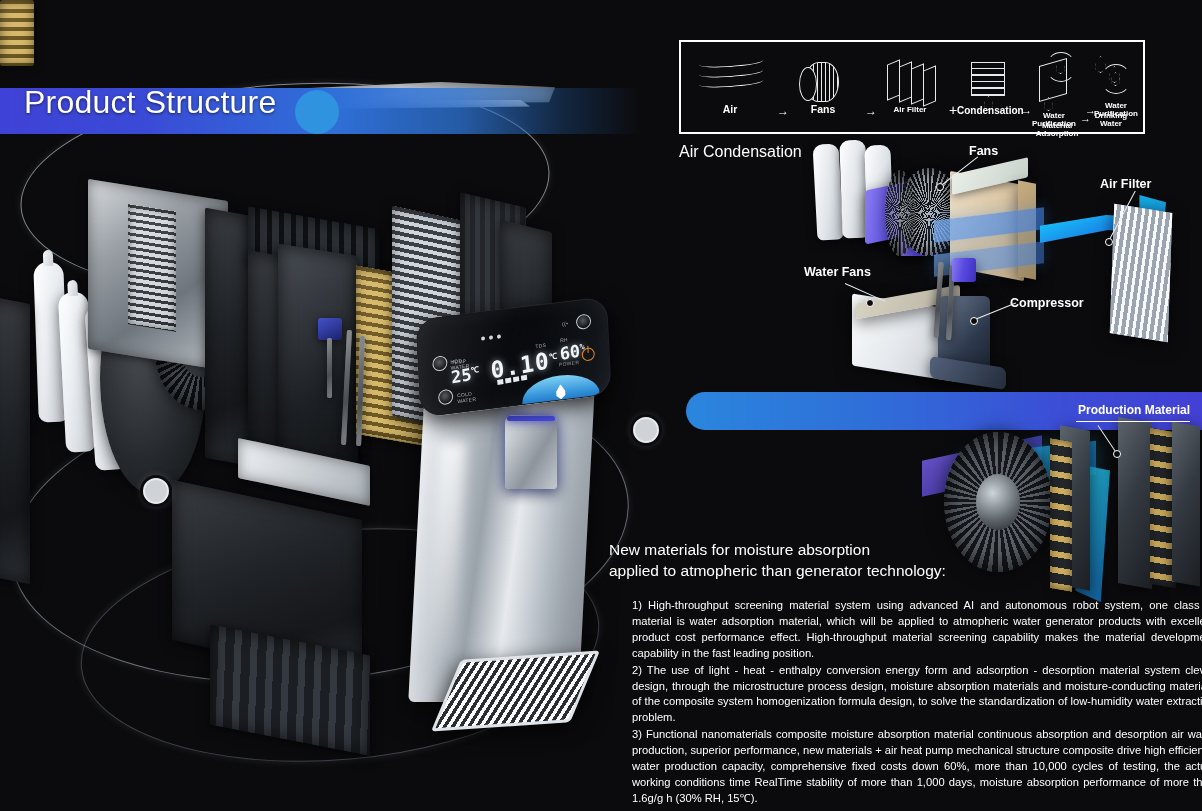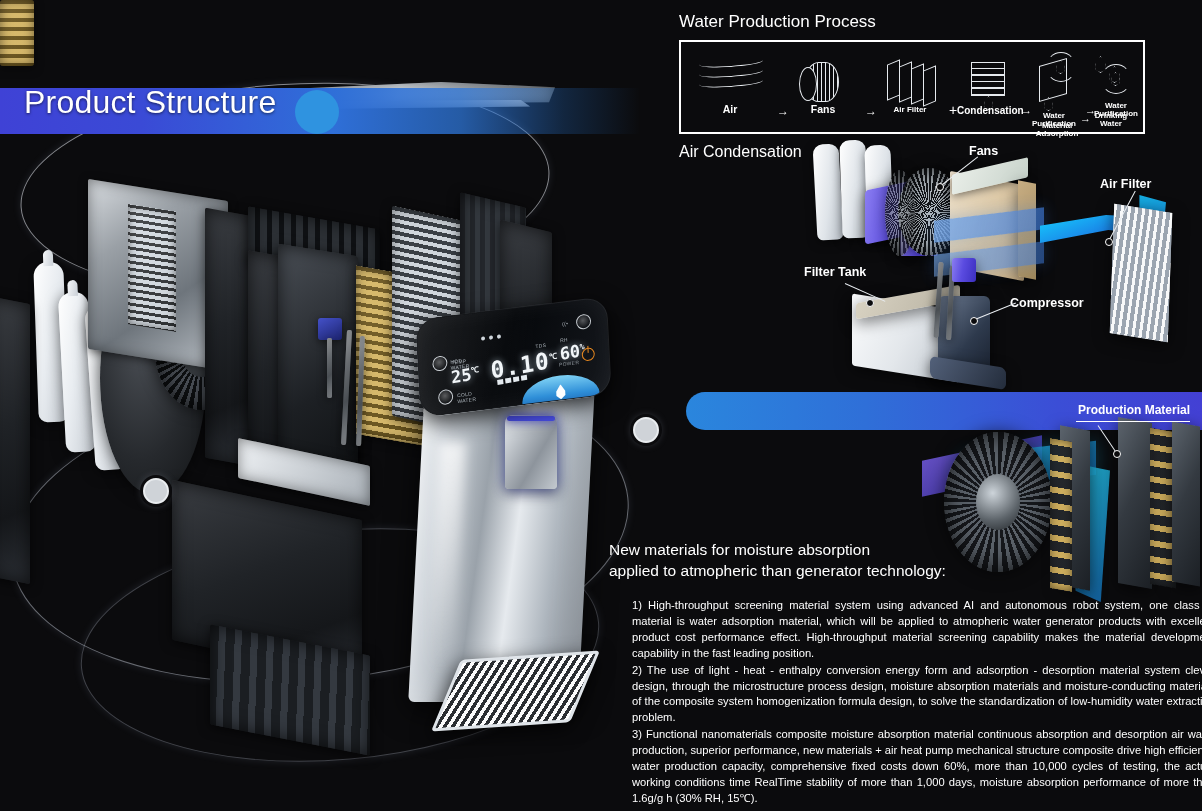--- a/index.html
+++ b/index.html
@@ -479,21 +479,20 @@
     </div>
 
     <div class="power-ico"></div>
     <div class="minilabel" style="right:30px; top:58px; color:#8d949b;">POWER</div>
 
     <div class="wavehump">
       <div class="drop"></div>
     </div>
   </div>
 
-  <div class="proc-title">Water Production Process</div>
   <div class="proc-box">
 
     <div class="airwave" style="left:18px; top:16px;">
       <span style="top:0;"></span>
         <span style="top:10px;"></span>
         <span style="top:20px;"></span>
     </div>
     <div class="proc-lab" style="left:16px; top:62px; width:66px; font-size:10.5px;">Air</div>
     <div class="arrow-txt" style="left:96px; top:62px; font-size:12px;">→</div>
 
@@ -584,21 +583,21 @@
   <div class="violet-duct" style="left:952px; top:258px; width:24px; height:24px; border-radius:3px;"></div>
 
   <div class="callout" style="left:969px; top:144px;">Fans</div>
   <div class="lead" style="left:940px; top:186px; width:48px; transform: rotate(-38deg);"></div>
   <div class="pin" style="left:936px; top:183px;"></div>
 
   <div class="callout" style="left:1100px; top:177px;">Air Filter</div>
   <div class="lead" style="left:1109px; top:240px; width:56px; transform: rotate(-62deg);"></div>
   <div class="pin" style="left:1105px; top:238px;"></div>
 
-  <div class="callout" style="left:804px; top:265px;">Filter Tank</div>
+  <div class="callout" style="left:804px; top:265px;">Water Fans</div>
   <div class="lead" style="left:845px; top:283px; width:44px; transform: rotate(24deg);"></div>
   <div class="pin" style="left:866px; top:299px;"></div>
 
   <div class="callout" style="left:1010px; top:296px;">Compressor</div>
   <div class="lead" style="left:975px; top:319px; width:44px; transform: rotate(-22deg);"></div>
   <div class="pin" style="left:970px; top:317px;"></div>
 
   <div class="sweep"></div>
 
   <div class="violet-flow" style="left:922px; top:448px; width:120px; height:36px; transform: skewY(-12deg); opacity:.9;"></div>

